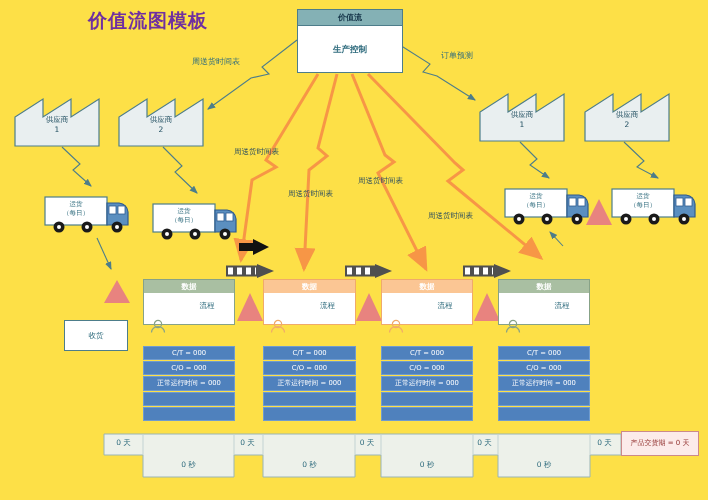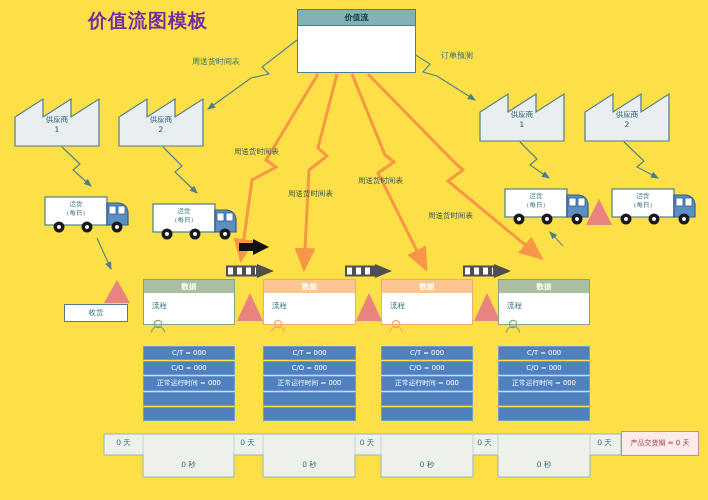--- a/index.html
+++ b/index.html
@@ -3,21 +3,21 @@
 <meta charset="utf-8">
 <style>
   html,body{margin:0;padding:0;background:#fff;}
   .canvas{position:relative;width:708px;height:500px;background:#fde047;overflow:hidden;
           font-family:"DejaVu Sans",sans-serif;}
   .abs{position:absolute;}
   svg.wires{position:absolute;left:0;top:0;width:708px;height:500px;}
 
   .title{left:88px;top:8px;font-size:19px;font-weight:bold;color:#7030a0;letter-spacing:1px;}
 
-  .pc-box{left:297px;top:9px;width:119px;height:64px;border:1.4px solid #4d7d8a;background:#fff;box-sizing:border-box;}
+  .pc-box{left:297px;top:9px;width:106px;height:64px;border:1.4px solid #4d7d8a;background:#fff;box-sizing:border-box;}
   .pc-head{height:15px;background:#84b1b5;border-bottom:1px solid #4d7d8a;color:#16364a;
            font-size:8px;font-weight:bold;text-align:center;line-height:15px;}
   .pc-body{height:47px;display:flex;align-items:center;justify-content:center;
            color:#2e6b7d;font-size:8.5px;font-weight:bold;}
 
   .small-lbl{font-size:8px;color:#2e6b7d;text-align:center;}
   .bolt-lbl{font-size:7.5px;color:#2d4f5f;white-space:nowrap;}
 
   .factory{width:86px;height:54px;}
   .factory svg{position:absolute;left:0;top:0;}
@@ -35,21 +35,21 @@
   .tri-up-lg{border-left-width:13px;border-right-width:13px;border-bottom:28px solid #e8837f;}
   .tri-up-md{border-left-width:13px;border-right-width:13px;border-bottom:23px solid #e8837f;}
   .tri-up-rt{border-left-width:13px;border-right-width:13px;border-bottom:26px solid #e8837f;}
 
   .plain-box{background:#fff;border:1.2px solid #4d7d8a;box-sizing:border-box;display:flex;
              align-items:center;justify-content:center;font-size:7.5px;color:#2e6b7d;}
 
   .proc{height:46px;border:1.5px solid;background:#fff;box-sizing:border-box;}
   .proc .phead{height:13px;font-size:7.5px;font-weight:bold;color:#fff;text-align:center;line-height:13px;}
   .proc .pbody{position:relative;height:43px;}
-  .proc .pname{position:absolute;left:8px;top:8px;width:100%;text-align:left;font-size:7.5px;color:#2e6b7d;}
+  .proc .pname{position:absolute;left:18px;top:8px;width:100%;text-align:center;font-size:7.5px;color:#2e6b7d;}
   .proc .op{position:absolute;left:5px;bottom:2px;}
   .theme-green{border-color:#87a287;}
   .theme-green .phead{background:#a9bfa2;}
   .theme-orange{border-color:#f0aa6a;}
   .theme-orange .phead{background:#fbc694;}
 
   .dstack{display:flex;flex-direction:column;gap:1px;}
   .drow{height:14.2px;background:#4f81bd;color:#fff;font-size:6.8px;display:flex;
         align-items:center;justify-content:center;border:1px solid #6f9bce;box-sizing:border-box;}
 
@@ -122,20 +122,21 @@
     <g>
       <line x1="239" y1="247" x2="253" y2="247" stroke="#111" stroke-width="8"></line>
       <polygon points="253,239 269,247 253,255" fill="#111"></polygon>
     </g>
   </svg>
 
   <div class="abs title">价值流图模板</div>
 
   <div class="abs pc-box">
     <div class="pc-head">价值流</div>
+    <div class="pc-body">生产控制</div>
   </div>
 
   <div class="abs small-lbl" style="left:177px;top:56px;width:78px;">周送货时间表</div>
   <div class="abs small-lbl" style="left:426px;top:50px;width:62px;">订单预测</div>
 
   <div class="abs bolt-lbl" style="left:234px;top:147px;">周送货时间表</div>
   <div class="abs bolt-lbl" style="left:288px;top:189px;">周送货时间表</div>
   <div class="abs bolt-lbl" style="left:358px;top:176px;">周送货时间表</div>
   <div class="abs bolt-lbl" style="left:428px;top:211px;">周送货时间表</div>
 
@@ -248,21 +249,21 @@
         <span>（每日）</span>
       </div>
   </div>
 
   <div class="abs tri tri-up-md" style="left:104px;top:277px;"></div>
   <div class="abs tri tri-up-lg" style="left:237px;top:290px;"></div>
   <div class="abs tri tri-up-lg" style="left:356px;top:290px;"></div>
   <div class="abs tri tri-up-lg" style="left:474px;top:290px;"></div>
   <div class="abs tri tri-up-rt" style="left:586px;top:196px;"></div>
 
-  <div class="abs plain-box" style="left:64px;top:304px;width:64px;height:18px;">收货</div>
+  <div class="abs plain-box" style="left:64px;top:320px;width:64px;height:31px;">收货</div>
 
   <div class="abs proc theme-green" style="left:143px;top:279px;width:92px;">
     <div class="phead">数据</div>
     <div class="pbody">
         <div class="pname">流程</div>
       <svg class="op" width="18" height="15">
           <g fill="none" stroke="#87a287" stroke-width="1.2">
             <circle cx="9" cy="5" r="3.6"></circle>
             <path d="M2.5,13.5 a6.5,6 0 0 1 13,0"></path>
           </g>

